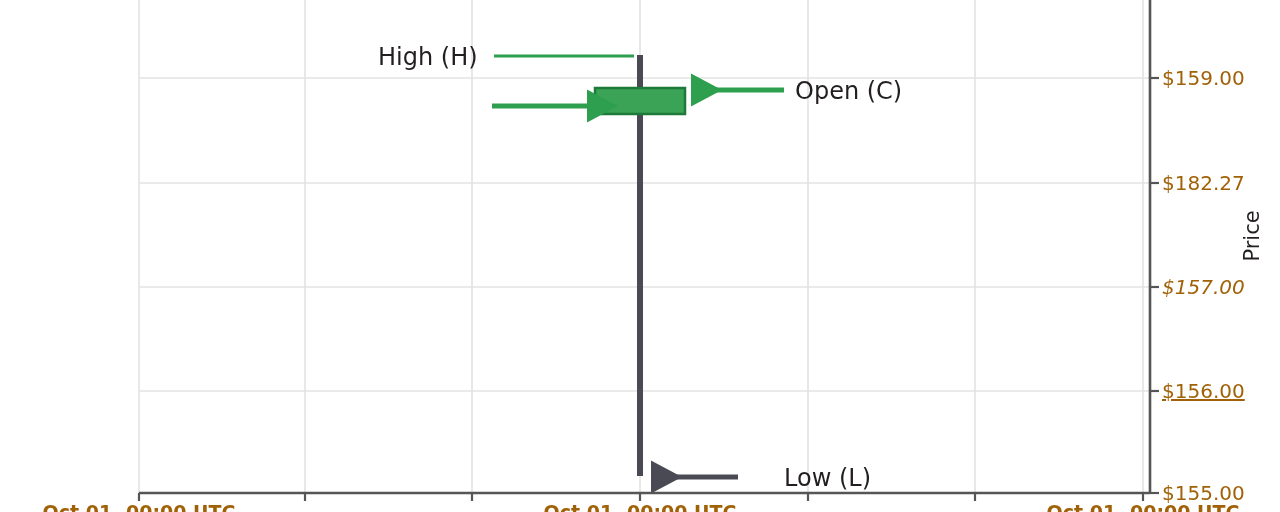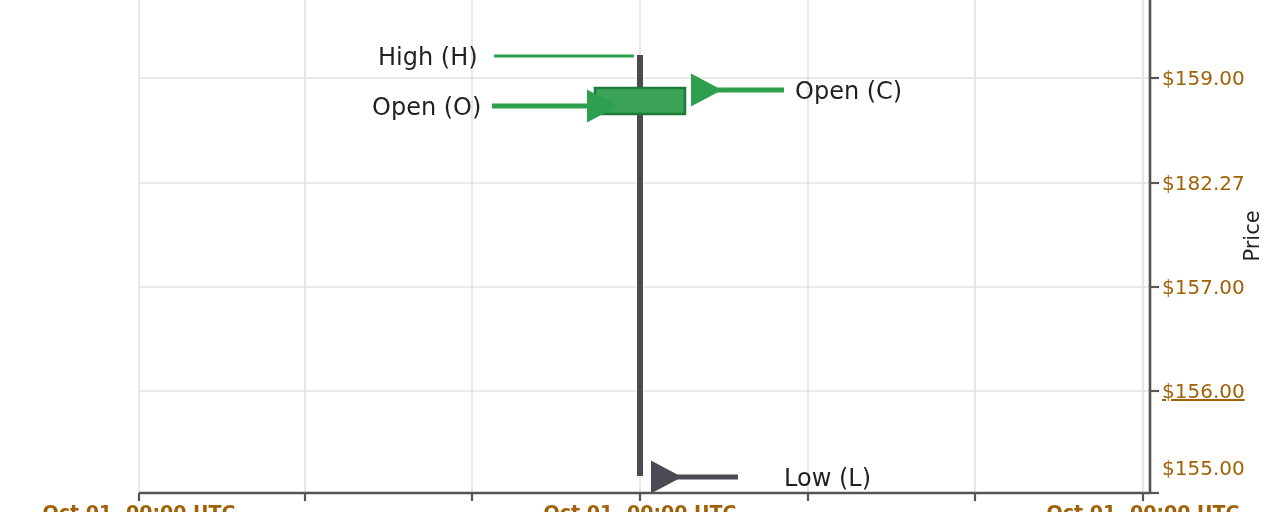--- a/index.html
+++ b/index.html
@@ -135,28 +135,27 @@
       <line x1="472" y1="493" x2="472" y2="501"></line>
       <line x1="640" y1="493" x2="640" y2="501"></line>
       <line x1="808" y1="493" x2="808" y2="501"></line>
       <line x1="975" y1="493" x2="975" y2="501"></line>
       <line x1="1143" y1="493" x2="1143" y2="501"></line>
     </g>
   </svg>
 
   <div class="tick-label ytick-label" style="top:78px;">$159.00</div>
   <div class="tick-label ytick-label" style="top:183px;">$182.27</div>
-  <div class="tick-label ytick-label" style="top:287px;">$157.00</div>
+  <div class="tick-label ytick-label" style="top:287px;font-style:italic;">$157.00</div>
   <div class="tick-label ytick-label" style="top:391px;text-decoration:underline;">$156.00</div>
-  <div class="tick-label ytick-label" style="top:468px;">$155.00</div>
+  <div class="tick-label ytick-label" style="top:493px;">$155.00</div>
 
   <div id="axis-label-price">Price</div>
 
   <div class="tick-label xtick-label" style="left:139px;">Oct 01, 00:00 UTC</div>
   <div class="tick-label xtick-label" style="left:640px;">Oct 01, 00:00 UTC</div>
   <div class="tick-label xtick-label" style="left:1143px;">Oct 01, 00:00 UTC</div>
 
   <div class="annot-label" id="annot-high-label">High (H)</div>
-  <div class="annot-label" id="annot-open-label">Open (O)</div>
   <div class="annot-label" id="annot-close-label">Open (C)</div>
   <div class="annot-label" id="annot-low-label">Low (L)</div>
 
 </div>
 
 </body></html>

